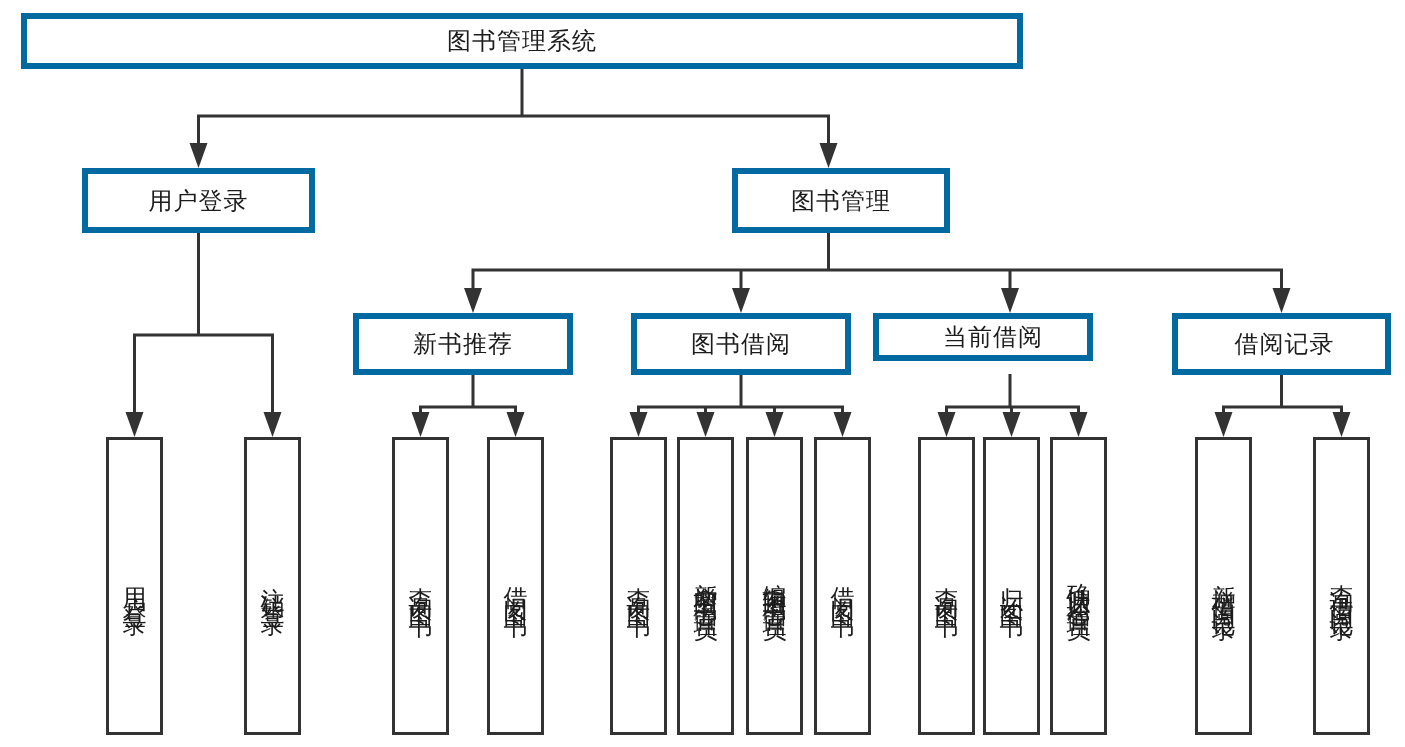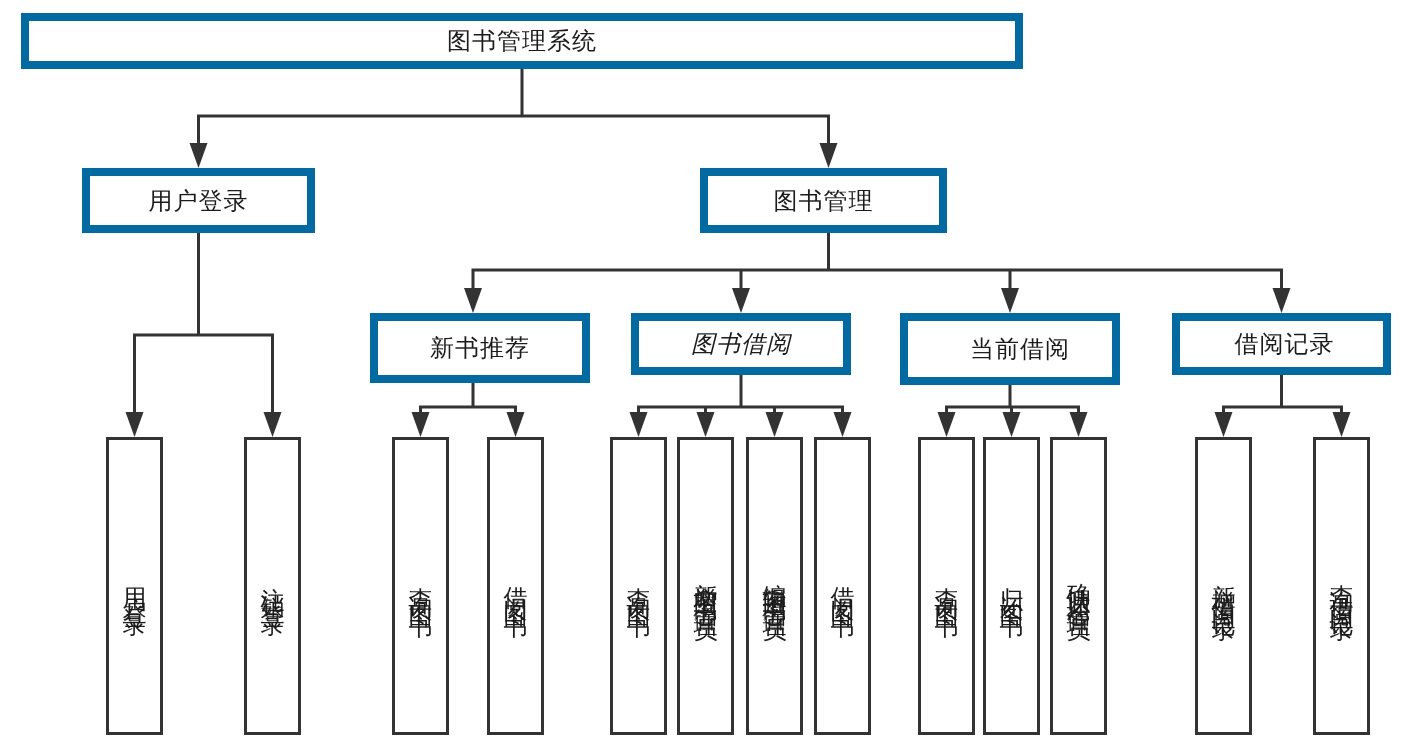--- a/index.html
+++ b/index.html
@@ -7,21 +7,21 @@
     position:relative;
     width:1405px;height:747px;
     background:#ffffff;
     font-family:"Liberation Sans","DejaVu Sans",sans-serif;
     overflow:hidden;
   }
   #wires{position:absolute;left:0;top:0;width:1405px;height:747px;}
   .node{
     position:absolute;
     box-sizing:border-box;
-    border:8px solid #0369a1;
+    border:6px solid #0369a1;
     background:#ffffff;
     display:flex;align-items:center;justify-content:center;
     color:#1c1c1c;
     font-size:24px;
     letter-spacing:1px;
     white-space:nowrap;
   }
   .leaf{
     position:absolute;
     box-sizing:border-box;
@@ -92,25 +92,25 @@
         <use href="#ah" x="1011.5" y="412"></use>
       <use href="#ah" x="1078.5" y="412"></use>
       <use href="#ah" x="1223.5" y="412"></use>
         <use href="#ah" x="1341.5" y="412"></use>
     </g>
   </svg>
 
   <div class="node" style="left:21px;top:13px;width:1002px;height:56px;">图书管理系统</div>
 
   <div class="node" style="left:82px;top:168px;width:233px;height:65px;">用户登录</div>
-  <div class="node" style="left:700px;top:168px;width:247px;height:65px;">图书管理</div>
+  <div class="node" style="left:732px;top:168px;width:218px;height:65px;">图书管理</div>
 
-  <div class="node" style="left:370px;top:313px;width:220px;height:70px;">新书推荐</div>
-  <div class="node" style="left:631px;top:313px;width:220px;height:62px;font-style:italic;">图书借阅</div>
-  <div class="node" style="left:900px;top:313px;width:220px;height:72px;padding-left:20px;">当前借阅</div>
+  <div class="node" style="left:353px;top:313px;width:220px;height:62px;">新书推荐</div>
+  <div class="node" style="left:631px;top:313px;width:220px;height:62px;">图书借阅</div>
+  <div class="node" style="left:873px;top:313px;width:220px;height:48px;padding-left:20px;">当前借阅</div>
   <div class="node" style="left:1172px;top:313px;width:219px;height:62px;padding-left:6px;">借阅记录</div>
 
   <div class="leaf" style="left:106px;">
     <span class="vtext" style="letter-spacing: 9px;">用户登录</span>
   </div>
   <div class="leaf" style="left:244px;">
     <span class="vtext" style="letter-spacing: 9px;">注销登录</span>
   </div>
 
   <div class="leaf" style="left:392px;">

